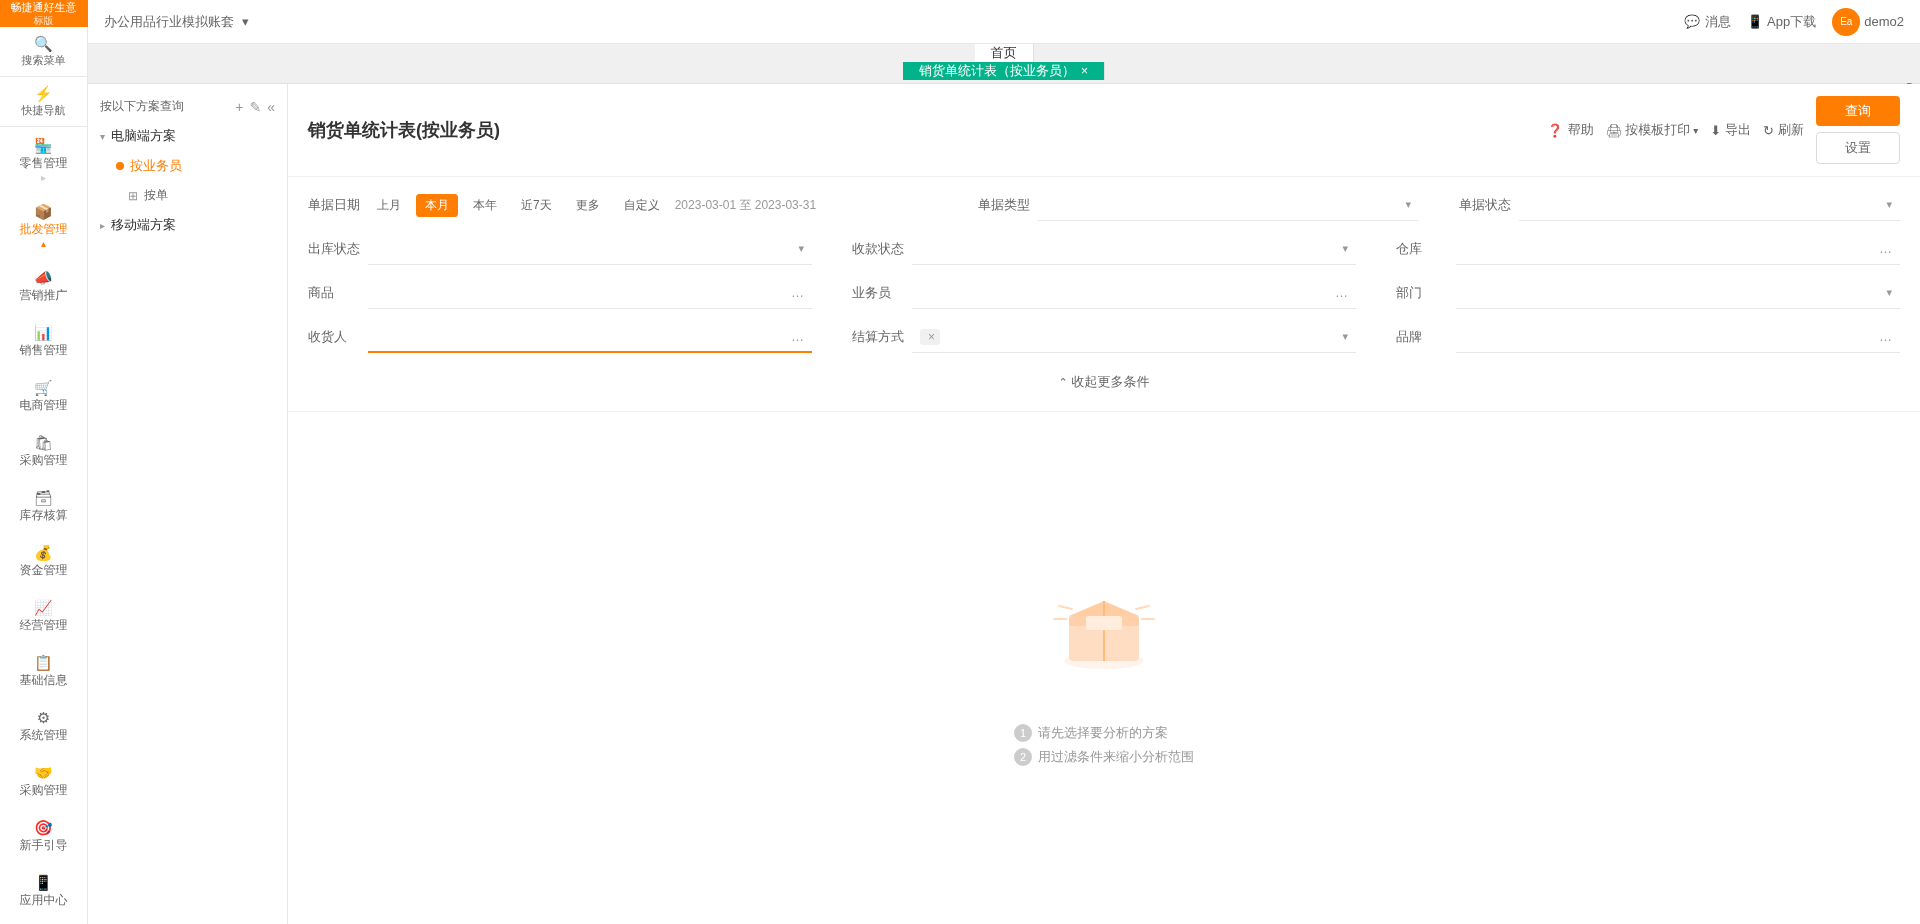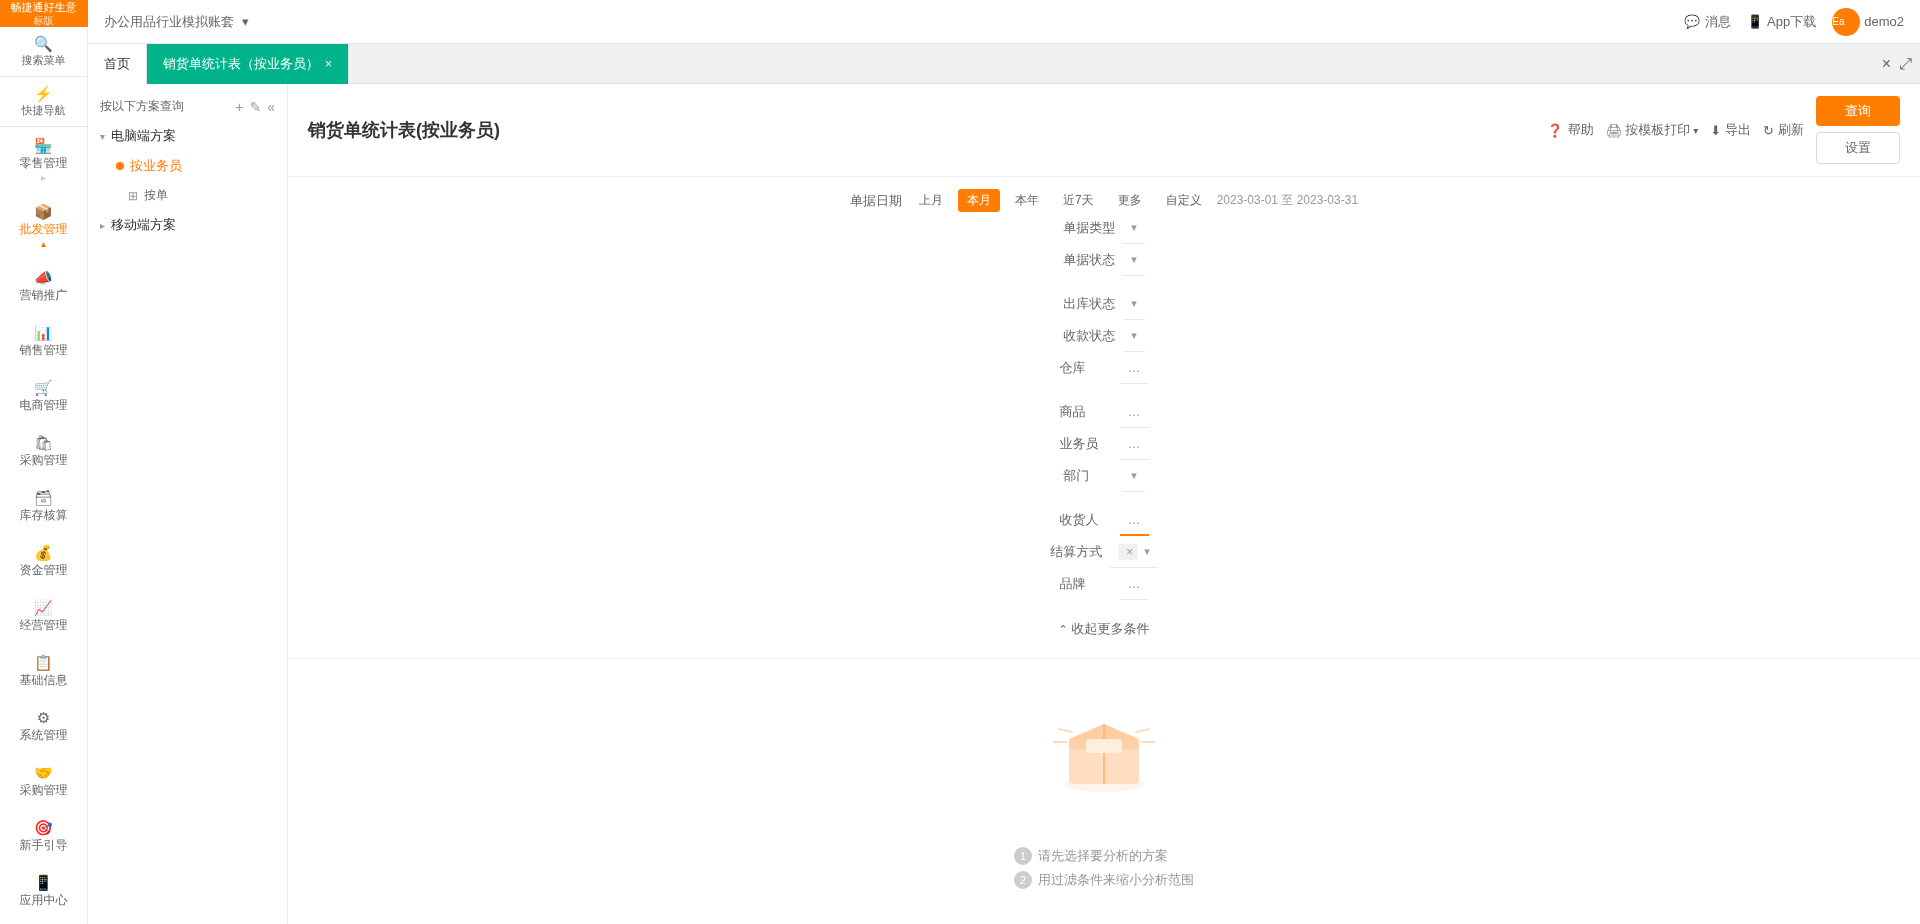--- a/index.html
+++ b/index.html
@@ -15,24 +15,24 @@
     .sidebar-nav { width: 88px; padding: 8px 0; display: flex; flex-direction: column; align-items: center; font-size: 12px; color: #666; cursor: pointer; border-bottom: 1px solid #e8e8e8; }
 
     
     .main-area { flex: 1; display: flex; flex-direction: column; height: 924px; }
 
     
     .topbar { height: 44px; background: #fff; display: flex; align-items: center; justify-content: space-between; padding: 0 16px; border-bottom: 1px solid #e8e8e8; }
     .topbar-left { display: flex; align-items: center; gap: 8px; color: #666; font-size: 13px; }
     .topbar-right { display: flex; align-items: center; gap: 16px; color: #666; font-size: 13px; }
     .topbar-right-item { display: flex; align-items: center; gap: 4px; cursor: pointer; }
-    .avatar { width: 28px; height: 28px; border-radius: 50%; background: #ff7d00; display: flex; align-items: center; color: #fff; font-size: 11px; }
-
-    
-    .tabs { height: 40px; background: #f0f0f0; display: flex; align-items: center; padding: 0 0; border-bottom: 1px solid #e0e0e0; }
+    .avatar { width: 28px; height: 28px; border-radius: 50%; background: #ff7d00; display: flex; align-items: center; justify-content: center; color: #fff; font-size: 11px; }
+
+    
+    .tabs { height: 40px; background: #f0f0f0; display: flex; align-items: center; padding: 0 0; border-bottom: 1px solid #e0e0e0; flex-direction: column; }
     .tab { height: 40px; display: flex; align-items: center; padding: 0 16px; font-size: 13px; cursor: pointer; gap: 6px; border-right: 1px solid #e0e0e0; }
     .tab.home { background: #fff; color: #333; }
     .tab.active { background: #00b38a; color: #fff; }
     .tab-close { font-size: 12px; cursor: pointer; }
     .tabs-actions { margin-left: auto; display: flex; align-items: center; padding: 0 8px; gap: 8px; }
     .tabs-action-btn { cursor: pointer; color: #666; font-size: 16px; }
 
     
     .content { flex: 1; display: flex; overflow: hidden; }
 
@@ -58,21 +58,21 @@
     
     .page-header { display: flex; align-items: center; padding: 12px 20px; border-bottom: 1px solid #f0f0f0; }
     .page-title { font-size: 18px; font-weight: bold; color: #333; }
     .page-header-actions { margin-left: auto; display: flex; align-items: center; gap: 12px; }
     .page-header-btn { display: flex; align-items: center; gap: 4px; font-size: 13px; color: #666; cursor: pointer; }
     .query-btn { background: #ff7d00; color: #fff; border: none; padding: 6px 20px; border-radius: 4px; cursor: pointer; font-size: 13px; }
     .set-btn { background: #fff; color: #666; border: 1px solid #d9d9d9; padding: 6px 28px; border-radius: 4px; cursor: pointer; font-size: 13px; }
 
     
     .filter-area { padding: 12px 20px; border-bottom: 1px solid #f0f0f0; }
-    .filter-row { display: flex; align-items: center; margin-bottom: 12px; gap: 0; flex-direction: column; }
+    .filter-row { display: flex; align-items: center; margin-bottom: 12px; gap: 0; }
     .filter-row:last-child { margin-bottom: 0; }
     .filter-item { display: flex; align-items: center; flex: 1; min-width: 0; }
     .filter-label { color: #666; font-size: 13px; white-space: nowrap; padding-right: 8px; min-width: 60px; }
     .filter-input { flex: 1; height: 32px; border: none; border-bottom: 1px solid #e8e8e8; padding: 0 8px; font-size: 13px; color: #333; display: flex; align-items: center; position: relative; }
     .filter-input.active { border-bottom-color: #ff7d00; }
     .filter-input-text { flex: 1; color: #999; font-size: 12px; }
     .filter-input-dots { color: #999; cursor: pointer; }
     .filter-select { flex: 1; height: 32px; border: none; border-bottom: 1px solid #e8e8e8; padding: 0 8px; font-size: 13px; color: #333; display: flex; align-items: center; justify-content: space-between; cursor: pointer; }
     .filter-chevron { color: #999; font-size: 11px; }
     .filter-divider { width: 40px; flex-shrink: 0; }

